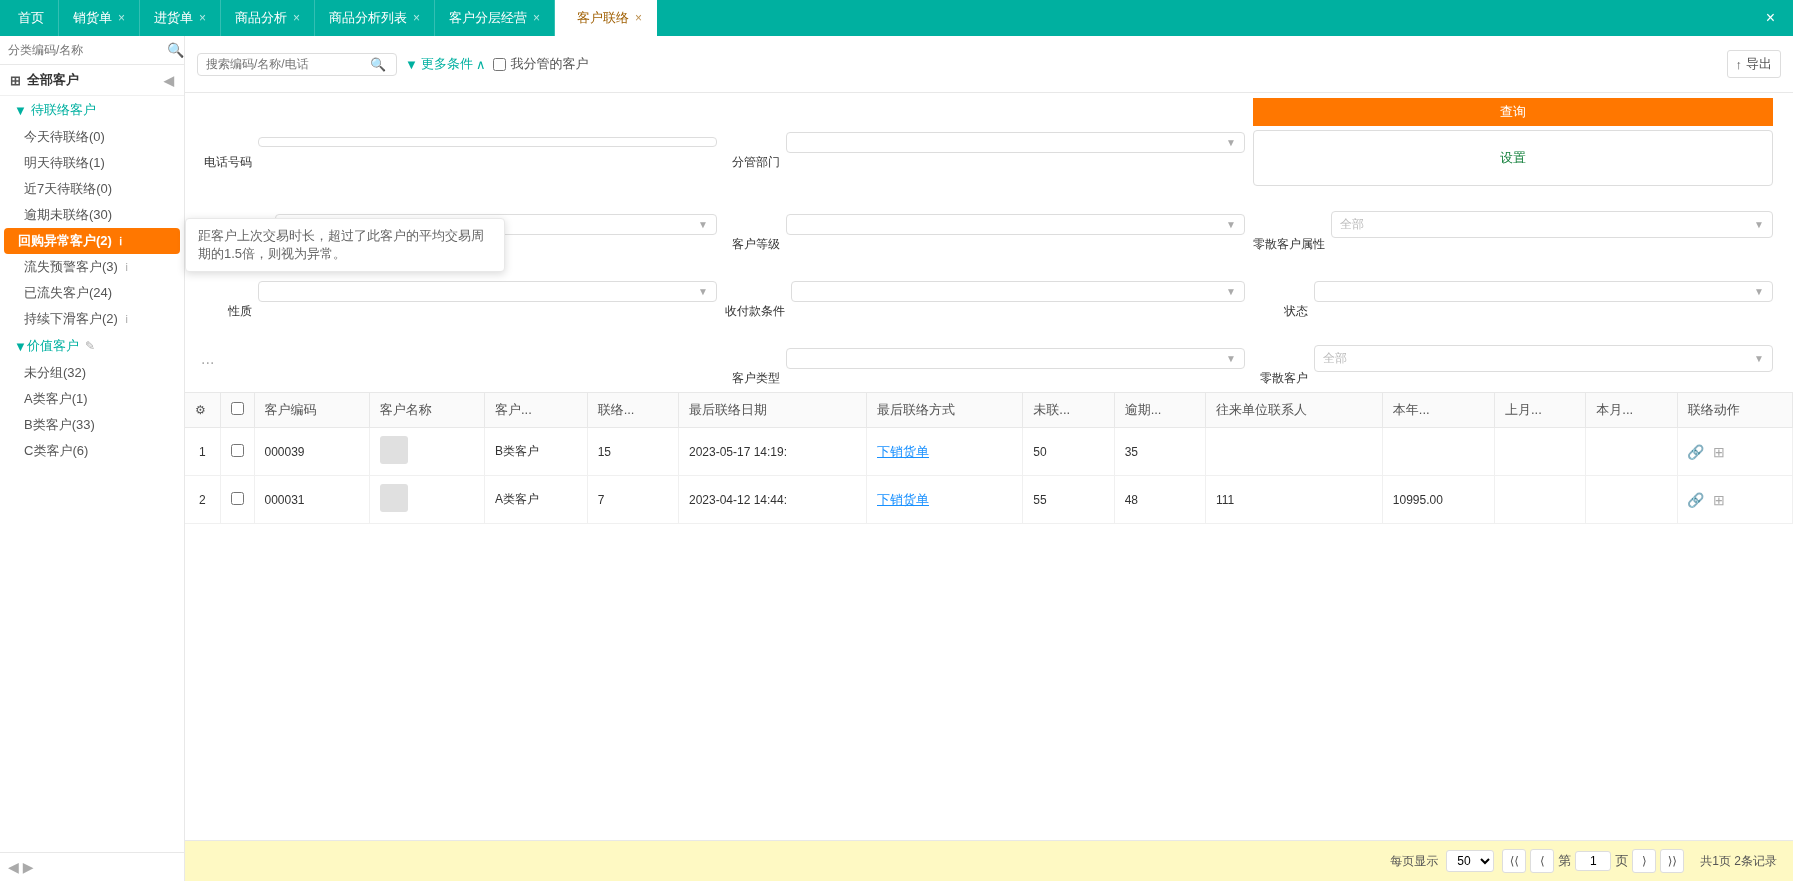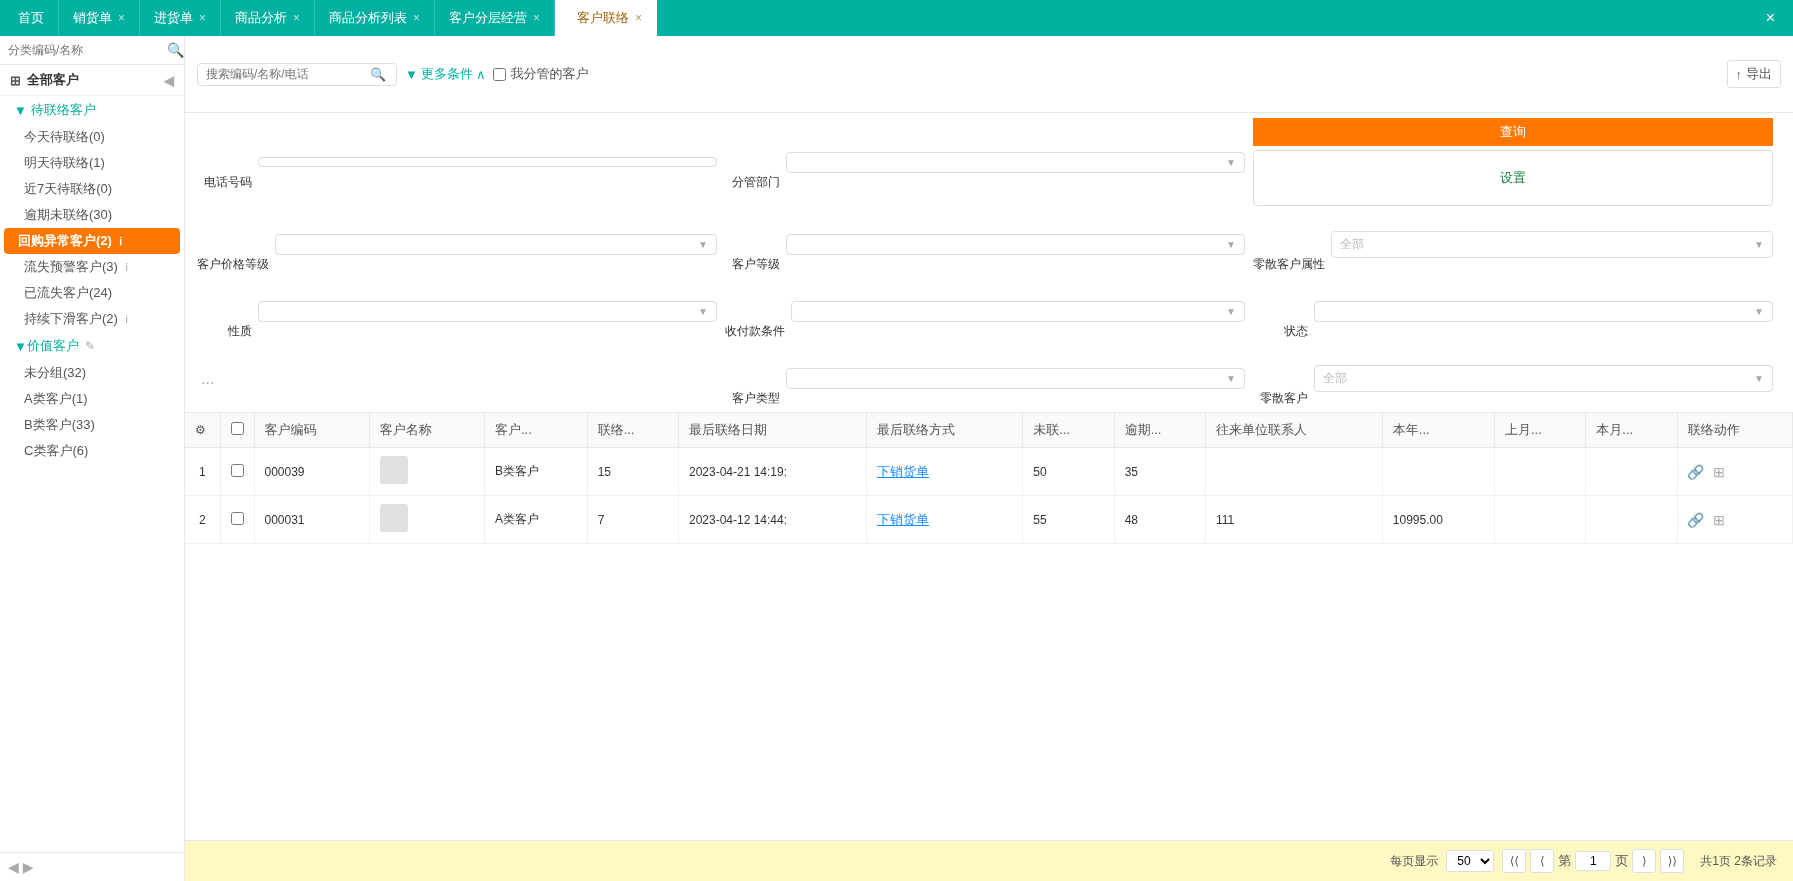--- a/index.html
+++ b/index.html
@@ -112,21 +112,21 @@
 
     
     .right-content {
       flex: 1; display: flex; flex-direction: column;
       overflow: hidden;
     }
 
     
     .filter-toolbar {
       background: white;
-      padding: 24px 12px;
+      padding: 14px 12px;
       border-bottom: 1px solid #e8e8e8;
       display: flex; align-items: center; gap: 8px;
     }
     .filter-toolbar .search-box {
       display: flex; align-items: center;
       border: 1px solid #ddd; border-radius: 4px;
       padding: 3px 8px; gap: 4px;
       min-width: 200px;
     }
     .filter-toolbar .search-box input {
@@ -382,20 +382,23 @@
         <span>C类客户(6)</span>
       </div>
     </div>
 
     <div class="sidebar-bottom">
       <span class="sidebar-bottom-icon">◀</span>
       <span class="sidebar-bottom-icon" style="margin-left:4px;">▶</span>
     </div>
   </div>
 
+  <div class="tooltip-box">
+    <span>距客户上次交易时长，超过了此客户的平均交易周期的1.5倍，则视为异常。</span>
+  </div>
 
   <div class="right-content">
 
     <div class="filter-toolbar">
       <div class="search-box">
         <input type="text" placeholder="搜索编码/名称/电话" style="">
         <span class="search-icon">🔍</span>
       </div>
       <div class="filter-more">
         <span>▼</span>
@@ -563,21 +566,21 @@
             <td class="num-col">1</td>
             <td>
               <input type="checkbox" style="">
             </td>
             <td>000039</td>
             <td>
               <span class="avatar-placeholder"></span>
             </td>
             <td>B类客户</td>
             <td>15</td>
-            <td>2023-04-21 14:19:</td>
+            <td>2023-05-17 14:19:</td>
             <td>
               <span class="link-text">下销货单</span>
             </td>
             <td>50</td>
             <td>35</td>
             <td></td>
             <td></td>
             <td></td>
             <td></td>
             <td>

